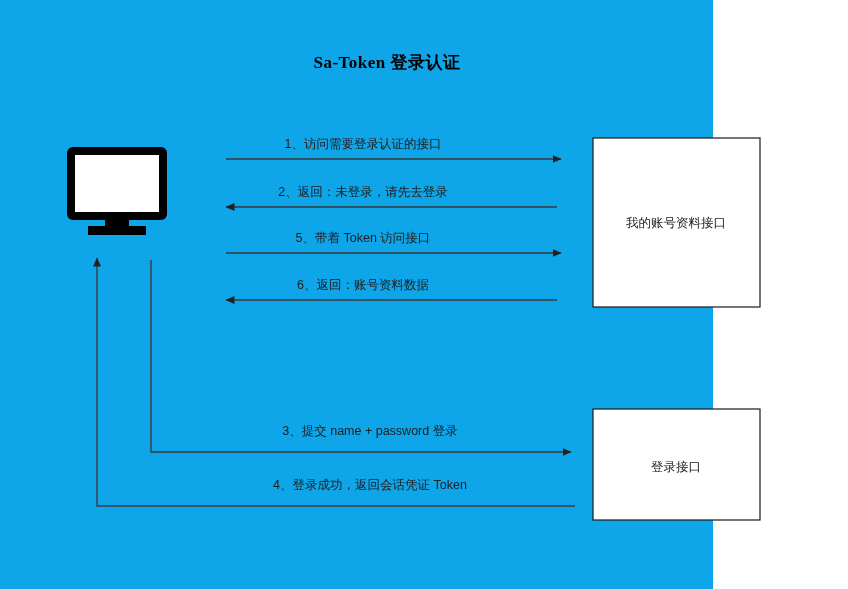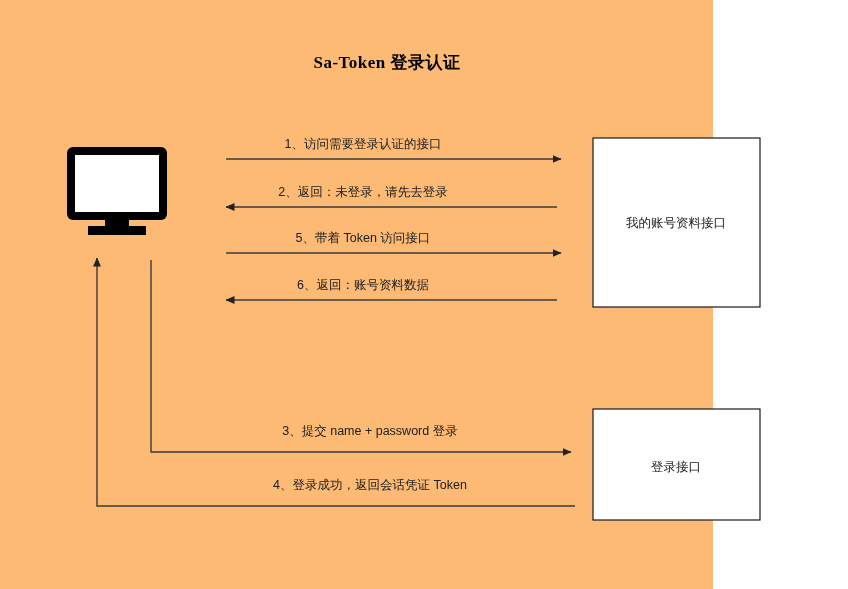--- a/index.html
+++ b/index.html
@@ -11,21 +11,21 @@
     width: 848px;
     height: 589px;
     font-family: "Liberation Sans", "DejaVu Sans", sans-serif;
     color: #1a1a1a;
     overflow: hidden;
   }
   #diagram-root {
     position: relative;
     width: 713px;
     height: 589px;
-    background: #fdba74;
+    background: #0ea5e9;
   }
   svg.diagram-canvas {
     position: absolute;
     left: 0;
     top: 0;
     width: 848px;
     height: 589px;
   }
   .diagram-title {
     font-family: "Liberation Serif", "DejaVu Serif", serif;

